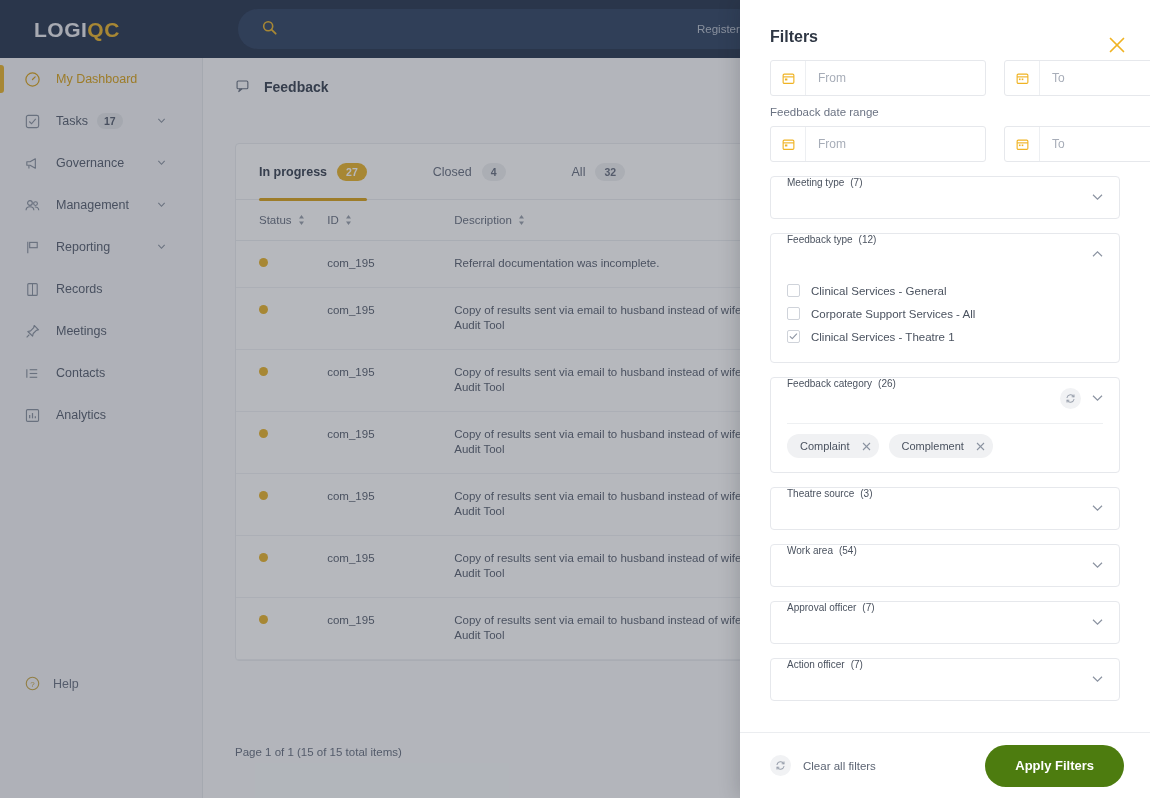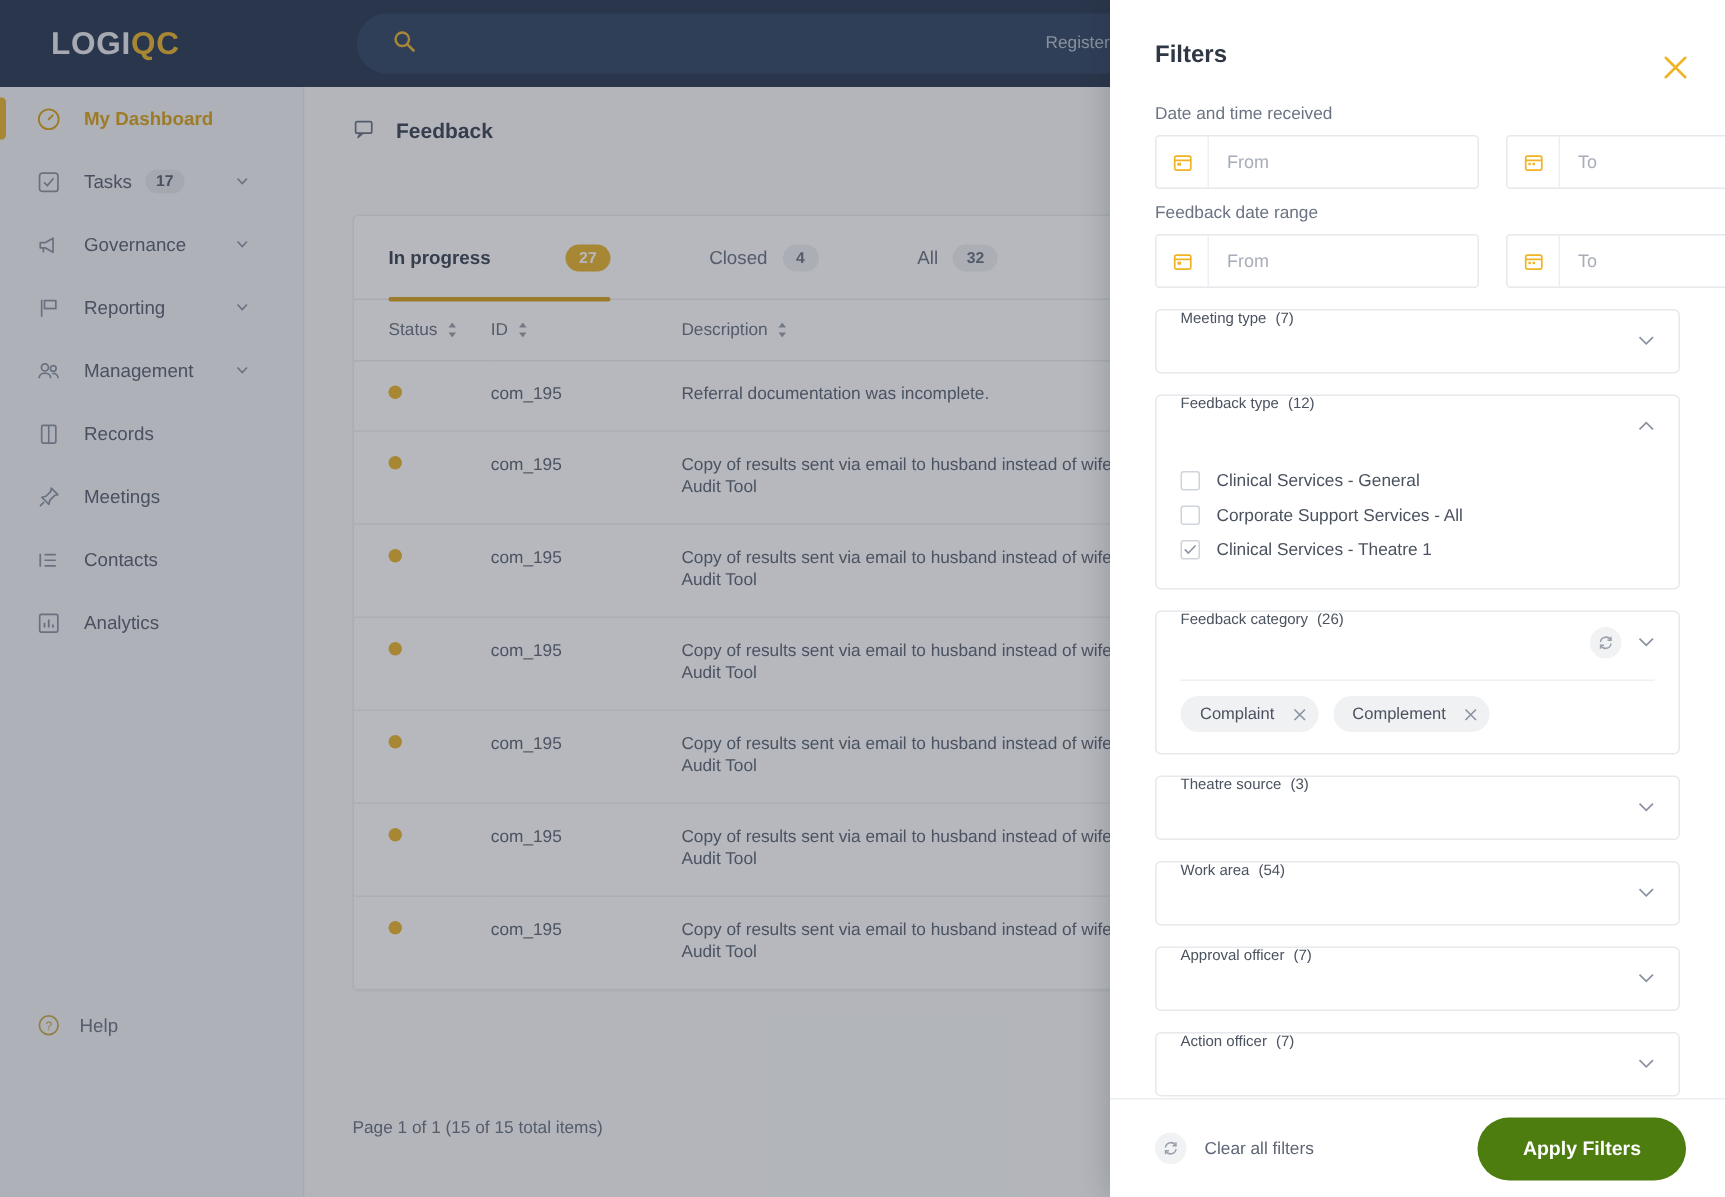--- a/index.html
+++ b/index.html
@@ -43,21 +43,21 @@
   }
 
   .sidebar {
     position: absolute; left: 0; top: 58px; width: 203px; height: 740px;
     background: #f4f5f7; border-right: 1px solid #e6e8ec;
   }
   .nav-item {
     position: relative; height: 42px; display: flex; align-items: center;
     padding-left: 24px; font-size: 12.5px; color: #5a6272;
   }
-  .nav-item.active { color: #d9a41f; font-weight: bold; }
+  .nav-item.active { color: #d9a41f; font-weight: normal; }
   .nav-item.active::before {
     content: ""; position: absolute; left: 0; top: 7px;
     width: 4px; height: 28px; background: #e8b530; border-radius: 0 3px 3px 0;
   }
   .nav-ico {
     width: 17px; height: 17px; margin-right: 15px; flex: 0 0 17px;
     display: flex; align-items: center; justify-content: center;
   }
   .nav-label { flex: 0 0 auto; }
   .nav-badge {
@@ -80,21 +80,21 @@
     display: flex; align-items: center; font-size: 14px; color: #3d4655; font-weight: bold;
   }
   .page-head .nav-ico { margin-right: 12px; }
 
   .card {
     position: absolute; left: 32px; top: 85px; width: 880px;
     background: #ffffff; border: 1px solid #ebedf0; border-radius: 4px;
   }
   .tabs { display: flex; align-items: center; height: 56px; padding-left: 23px; border-bottom: 1px solid #ebedf0; }
   .tab { position: relative; display: flex; align-items: center; height: 56px; margin-right: 66px; font-size: 12.5px; color: #6b7383; }
-  .tab.active { color: #3d4655; font-weight: bold; gap: 40px; }
+  .tab.active { color: #3d4655; font-weight: bold; }
   .tab.active::after {
     content: ""; position: absolute; left: 0; bottom: -1px; width: 100%; height: 3px;
     background: #d9a41f; border-radius: 2px;
   }
   .tab-badge {
     margin-left: 10px; font-size: 10.5px; font-weight: bold;
     background: #eff0f2; color: #6b7383; border-radius: 10px; padding: 3px 9px;
   }
   .tab.active .tab-badge { background: #e8b530; color: #ffffff; }
 
@@ -251,40 +251,40 @@
         </span>
         <span class="nav-label">Governance</span>
         <svg class="nav-caret" viewBox="0 0 10 10">
             <polyline points="1.5,3.3 5,7 8.5,3.3" fill="none" stroke="#8b93a1" stroke-width="1.2"></polyline>
           </svg>
       </div>
 
       <div class="nav-item">
         <span class="nav-ico">
           <svg viewBox="0 0 18 18" width="17" height="17">
-              <line x1="4" y1="3" x2="4" y2="15" stroke="#8b93a1" stroke-width="1.2"></line>
-              <rect x="6" y="3.6" width="8" height="5.6" fill="none" stroke="#8b93a1" stroke-width="1.2"></rect>
-            </svg>
-        </span>
-        <span class="nav-label">Reporting</span>
-        <svg class="nav-caret" viewBox="0 0 10 10">
-            <polyline points="1.5,3.3 5,7 8.5,3.3" fill="none" stroke="#8b93a1" stroke-width="1.2"></polyline>
-          </svg>
-      </div>
-
-      <div class="nav-item">
-        <span class="nav-ico">
-          <svg viewBox="0 0 18 18" width="17" height="17">
               <circle cx="6.3" cy="6.3" r="2.5" fill="none" stroke="#8b93a1" stroke-width="1.2"></circle>
               <circle cx="12.2" cy="7" r="2" fill="none" stroke="#8b93a1" stroke-width="1.2"></circle>
               <path d="M2.2 14c0-2.4 1.9-3.7 4.1-3.7s4.1 1.3 4.1 3.7" fill="none" stroke="#8b93a1" stroke-width="1.2"></path>
               <path d="M11.4 10.6c2.1-.3 4.2.8 4.2 3.4" fill="none" stroke="#8b93a1" stroke-width="1.2"></path>
             </svg>
         </span>
         <span class="nav-label">Management</span>
+        <svg class="nav-caret" viewBox="0 0 10 10">
+            <polyline points="1.5,3.3 5,7 8.5,3.3" fill="none" stroke="#8b93a1" stroke-width="1.2"></polyline>
+          </svg>
+      </div>
+
+      <div class="nav-item">
+        <span class="nav-ico">
+          <svg viewBox="0 0 18 18" width="17" height="17">
+              <line x1="4" y1="3" x2="4" y2="15" stroke="#8b93a1" stroke-width="1.2"></line>
+              <rect x="6" y="3.6" width="8" height="5.6" fill="none" stroke="#8b93a1" stroke-width="1.2"></rect>
+            </svg>
+        </span>
+        <span class="nav-label">Reporting</span>
         <svg class="nav-caret" viewBox="0 0 10 10">
             <polyline points="1.5,3.3 5,7 8.5,3.3" fill="none" stroke="#8b93a1" stroke-width="1.2"></polyline>
           </svg>
       </div>
 
       <div class="nav-item">
         <span class="nav-ico">
           <svg viewBox="0 0 18 18" width="17" height="17">
               <rect x="4" y="2.8" width="10" height="12.4" rx="1" fill="none" stroke="#8b93a1" stroke-width="1.2"></rect>
               <line x1="9" y1="2.8" x2="9" y2="15.2" stroke="#8b93a1" stroke-width="1.1"></line>
@@ -456,21 +456,20 @@
     <div class="drawer-head">
       <div class="drawer-title">Filters</div>
       <svg class="close-btn" viewBox="0 0 18 18">
         <line x1="2.5" y1="2.5" x2="15.5" y2="15.5" stroke="#f0b323" stroke-width="1.7" stroke-linecap="round"></line>
         <line x1="15.5" y1="2.5" x2="2.5" y2="15.5" stroke="#f0b323" stroke-width="1.7" stroke-linecap="round"></line>
       </svg>
     </div>
 
     <div class="drawer-body">
 
-      <div class="field-label">Date and time received</div>
       <div class="date-row">
         <div class="date-box">
           <span class="date-ico-cell">
             <svg viewBox="0 0 16 16" width="13" height="13">
                 <rect x="1.4" y="2.6" width="13.2" height="11.4" rx="1.4" fill="none" stroke="#f0b323" stroke-width="1.4"></rect>
                 <line x1="1.4" y1="6" x2="14.6" y2="6" stroke="#f0b323" stroke-width="1.4"></line>
                 <rect x="3.6" y="8" width="3" height="2.4" fill="#f0b323"></rect>
               </svg>
           </span>
           <input class="date-input" type="text" placeholder="From" style="">

